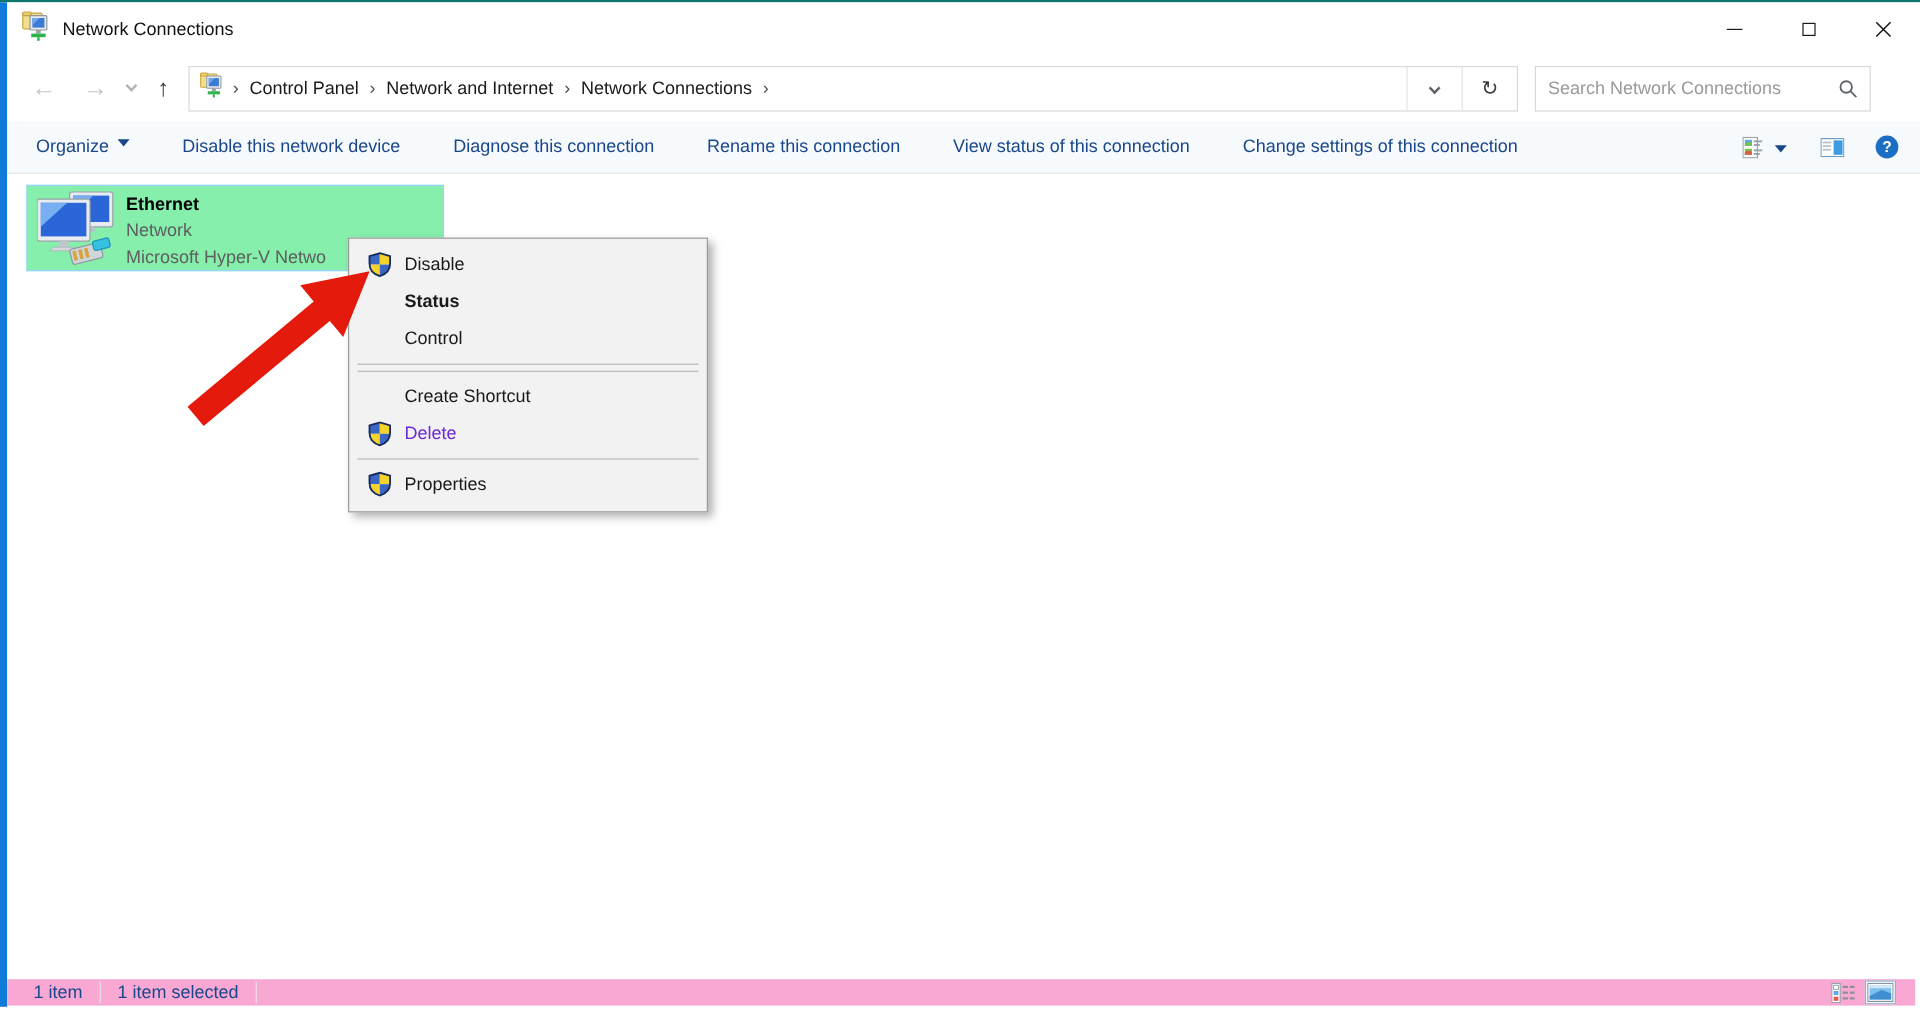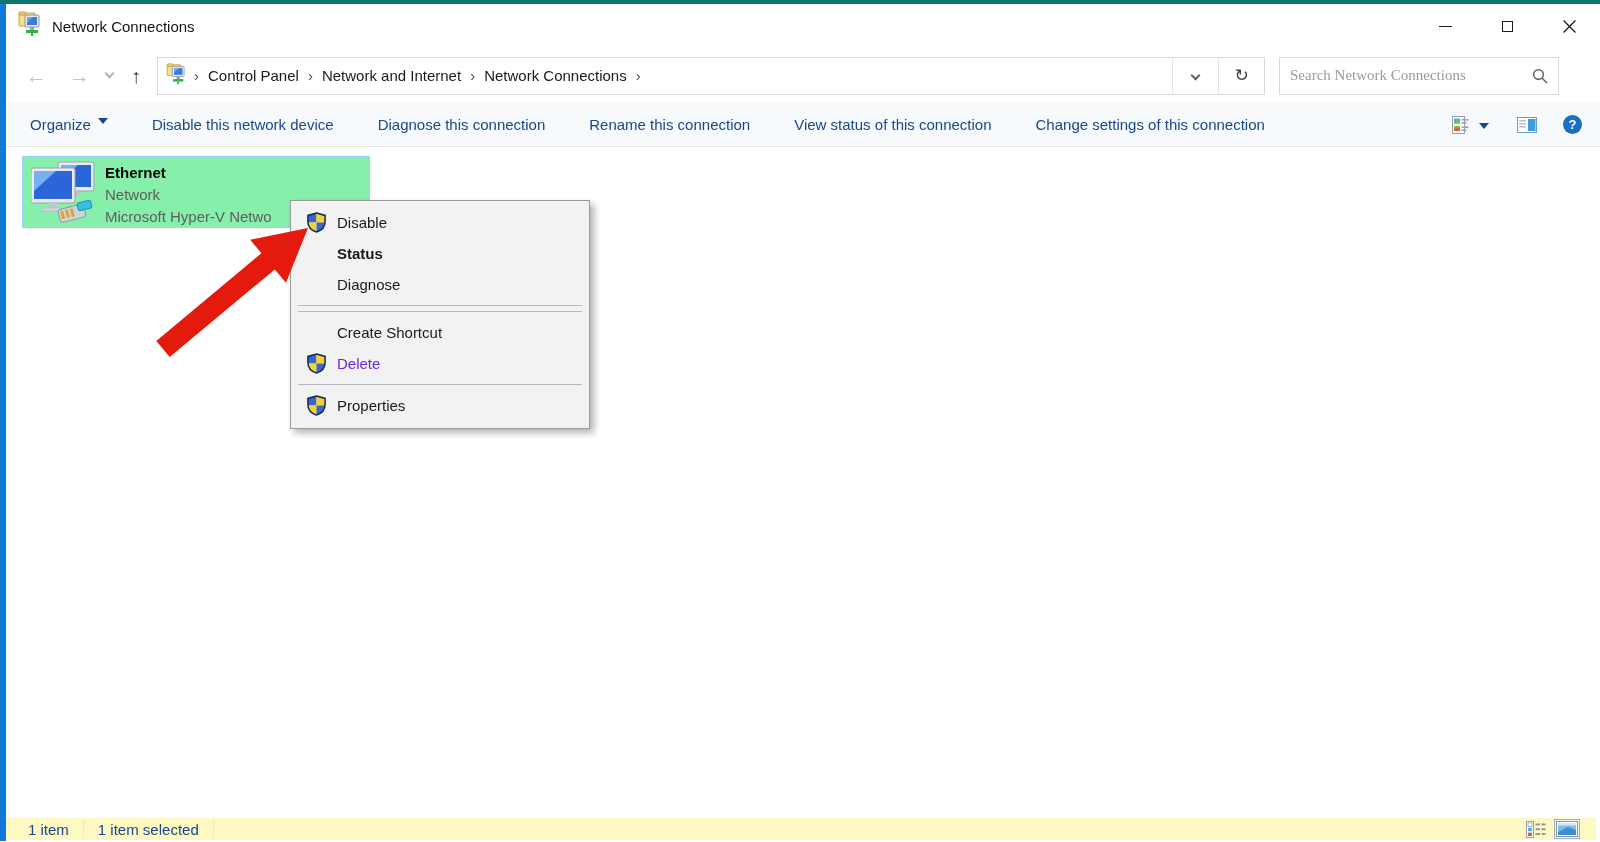--- a/index.html
+++ b/index.html
@@ -1,17 +1,17 @@
 <!DOCTYPE html>
 <html><head>
 <meta charset="utf-8">
 <style>
   * { box-sizing: border-box; margin: 0; padding: 0; }
   html,body { width:1600px; height:842px; background:#fff; font-family:"Liberation Sans", sans-serif; overflow:hidden; }
-  #stage { position:relative; width:1600px; height:712px; background:#fff; border-top:4px solid #0f766e; }
+  #stage { position:relative; width:1600px; height:712px; background:#fff; border-top:2px solid #0f766e; }
 
   
   .left-accent { position:absolute; left:0; top:0; width:6px; height:837px; background:#0f7ad8; }
 
   .title-bar { position:absolute; left:6px; top:0; right:0; height:44px; background:#fff; display:flex; align-items:center; }
   .title-bar .app-icon { margin-left:12px; }
   .title-text { margin-left:10px; font-size:15px; color:#121212; }
   .win-controls { margin-left:auto; display:flex; height:100%; }
   .win-btn { width:62px; height:44px; display:flex; align-items:center; justify-content:center; cursor:default; }
   .glyph-min { width:13px; height:0; border-top:1px solid #1a1a1a; }
@@ -28,21 +28,21 @@
 
   .address-bar { margin-left:16px; width:1108px; height:38px; border:1px solid #d9d9d9; display:flex; align-items:center; background:#fff; }
   .address-bar .addr-icon { margin-left:8px; }
   .crumb-sep { color:#4a4a4a; font-size:15px; padding:0 7px; }
   .crumb { color:#1a1a1a; font-size:15px; padding:0 2px; cursor:default; }
   .addr-spacer { flex:1; }
   .addr-cell { width:46px; height:36px; display:flex; align-items:center; justify-content:center; border-left:1px solid #e3e3e3; }
   .chev-dark { border-color:#5f6368; }
 
   .search-box { margin-left:14px; width:280px; height:38px; border:1px solid #d9d9d9; display:flex; align-items:center; padding:0 10px; }
-  .search-box input { border:none; outline:none; flex:1; font-family:Liberation Serif, serif; font-size:15px; color:#3b82f6; }
+  .search-box input { border:none; outline:none; flex:1; font-family:Liberation Sans, sans-serif; font-size:15px; color:#3b82f6; }
   .search-box input::placeholder { color:#9a9a9a; }
 
   
   .toolbar { position:absolute; left:6px; top:99px; right:0; height:44px; background:#f7fafd; border-bottom:1px solid #e6e6e6; display:flex; align-items:center; padding-left:24px; }
   .tb-item { font-size:15px; color:#19478a; margin-right:44px; white-space:nowrap; display:flex; align-items:flex-start; cursor:default; }
   .caret { display:inline-block; width:0; height:0; border-left:5px solid transparent; border-right:5px solid transparent; border-top:6px solid #19478a; margin-left:7px; margin-top:2px; }
   .tb-right { margin-left:auto; display:flex; align-items:center; margin-right:18px; }
   .tb-right > * { margin-left:0; }
   .views-group { display:flex; align-items:center; }
   .help-circle { width:19px; height:19px; border-radius:50%; background:#1b6ec2; color:#fff; font-size:13px; font-weight:bold; display:flex; align-items:center; justify-content:center; margin-left:26px; }
@@ -63,21 +63,21 @@
   .menu-item .mi-icon { width:22px; margin-left:14px; display:flex; align-items:center; justify-content:center; }
   .menu-item .mi-label { margin-left:10px; }
   .menu-item.bold .mi-label { font-weight:bold; }
   .menu-item.disabled .mi-label { color:#6d28d9; }
   .menu-sep { height:1px; background:#b8b8b8; margin:5px 7px; }
 
   
   .anno-arrow { position:absolute; left:140px; top:203px; width:186px; height:152px; z-index:10; pointer-events:none; }
 
   
-  .status-bar { position:absolute; left:6px; top:814px; right:4px; height:22px; background:#fef9c3; display:flex; align-items:center; }
+  .status-bar { position:absolute; left:6px; top:814px; right:4px; height:22px; background:#f9a8d4; display:flex; align-items:center; }
   .sb-cell { font-size:15px; color:#19478a; padding:0 14px; border-right:1px solid #e4e4e4; height:18px; display:flex; align-items:center; }
   .sb-cell:first-child { padding-left:22px; }
   .sb-right { margin-left:auto; display:flex; align-items:center; margin-right:16px; }
   .sb-viewbtn { margin-left:8px; display:flex; align-items:center; justify-content:center; }
   .sb-viewbtn.active { border:1px solid #9ab0c4; background:#eef5fb; padding:1px; }
 </style>
 </head>
 <body>
 
 <div id="stage">
@@ -244,21 +244,21 @@
   </svg>
 </span>
         <span class="mi-label">Disable</span>
       </div>
       <div class="menu-item bold">
         <span class="mi-icon"></span>
         <span class="mi-label">Status</span>
       </div>
       <div class="menu-item">
         <span class="mi-icon"></span>
-        <span class="mi-label">Diagnose</span>
+        <span class="mi-label">Control</span>
       </div>
       <div class="menu-sep"></div>
       <div class="menu-sep"></div>
       <div class="menu-item">
         <span class="mi-icon"></span>
         <span class="mi-label">Create Shortcut</span>
       </div>
       <div class="menu-item disabled">
         <span class="mi-icon">
   <svg width="21" height="21" viewBox="0 0 22 22">

